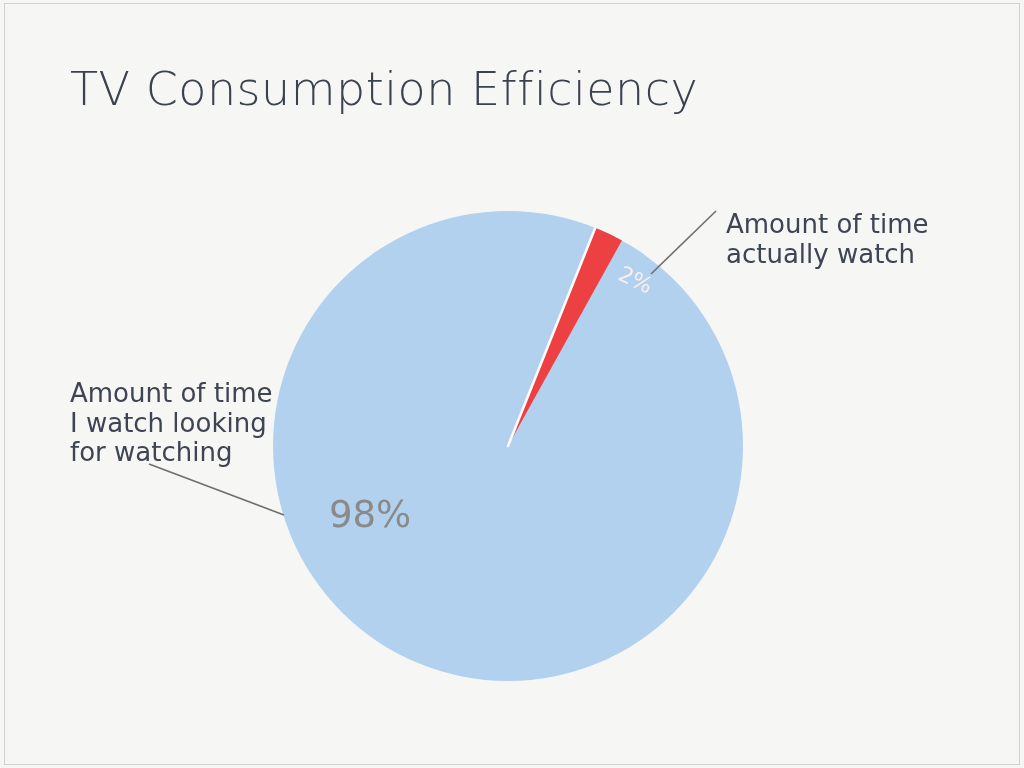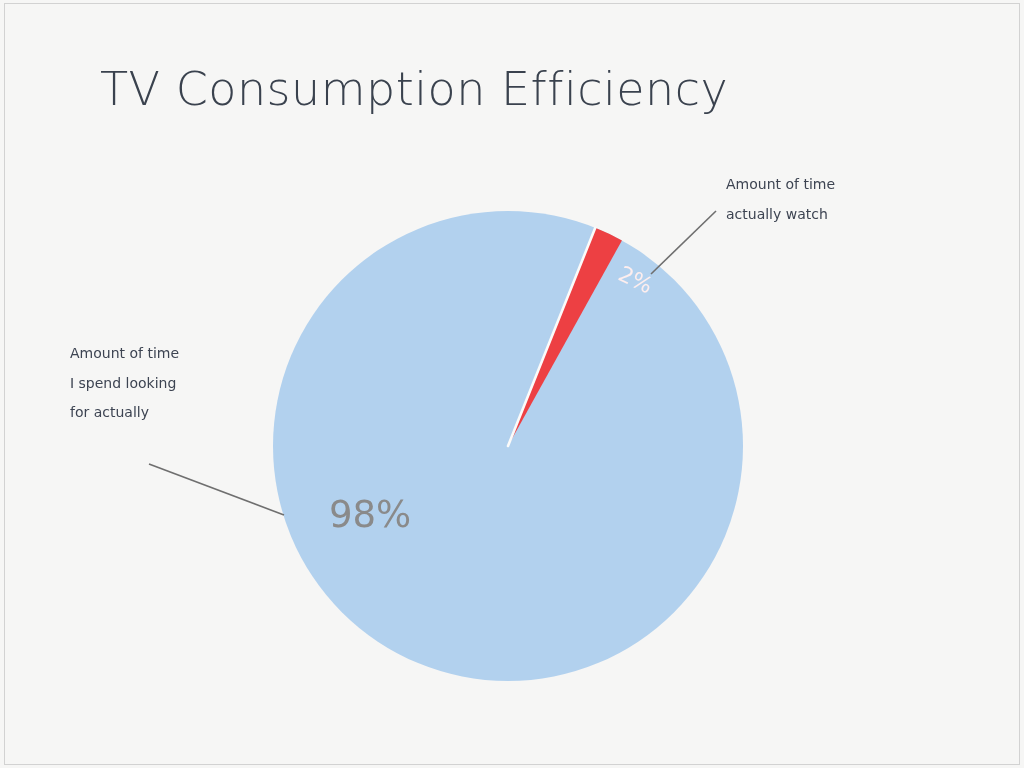--- a/index.html
+++ b/index.html
@@ -51,25 +51,26 @@
     position: absolute;
     left: 0;
     top: 0;
     width: 1024px;
     height: 768px;
   }
 
   .callout {
     position: absolute;
     font-family: "DejaVu Sans", sans-serif;
-    font-size: 14px;
+    font-size: 26px;
     font-weight: 400;
     line-height: 29.5px;
     color: #3d4452;
     white-space: nowrap;
+    margin-top: 40px;
   }
 
   #callout-left {
     left: 70px;
     top: 339px;
     text-align: left;
   }
 
   #callout-right {
     left: 726px;
@@ -86,43 +87,43 @@
     font-weight: 400;
   }
 </style>
 </head>
 <body>
 
 <div id="slide" style="background: rgb(246, 246, 245);">
 
   <div id="slide-frame" style="border-color: rgb(210, 210, 210);"></div>
 
-  <div id="chart-title" style="color: rgb(58, 66, 78); margin-left: 30px;">TV Consumption Efficiency</div>
+  <div id="chart-title" style="color: rgb(58, 66, 78);">TV Consumption Efficiency</div>
 
   <svg id="pie-figure" viewBox="0 0 1024 768" width="1024" height="768">
 
     <circle id="slice-blue" cx="508" cy="446" r="235" fill="#b2d1ee"></circle>
 
     <path id="slice-red" d="M 508 446 L 595.27 227.81 A 235 235 0 0 1 621.93 240.46 Z" fill="#ed4043"></path>
 
     <line id="slice-separator" x1="508" y1="446" x2="595.27" y2="227.81" stroke="#fbfbfa" stroke-width="2.6" stroke-linecap="round"></line>
 
     <line id="leader-left" x1="149" y1="464" x2="284" y2="515" stroke="#6f6f6f" stroke-width="1.6"></line>
 
     <line id="leader-right" x1="651" y1="274" x2="716" y2="211" stroke="#6f6f6f" stroke-width="1.6"></line>
 
     <text id="value-98" class="slice-value" x="370" y="516" font-size="37" fill="#8a8a8a" text-anchor="middle" dominant-baseline="middle">98%</text>
 
     <text id="value-2" class="slice-value" x="635" y="281" font-size="22" fill="#fdeeee" text-anchor="middle" dominant-baseline="middle" transform="rotate(25.4 635 281)">2%</text>
   </svg>
 
   <div id="callout-left" class="callout" style="color: rgb(61, 68, 82);">
     <span class="callout-line">Amount of time</span>
-    <span class="callout-line">I spend looking</span>
-    <span class="callout-line">for actually</span>
+    <span class="callout-line">I watch looking</span>
+    <span class="callout-line">for watching</span>
   </div>
 
   <div id="callout-right" class="callout" style="color: rgb(61, 68, 82);">
     <span class="callout-line">Amount of time</span>
     <span class="callout-line">actually watch</span>
   </div>
 
 </div>
 
 </body></html>

